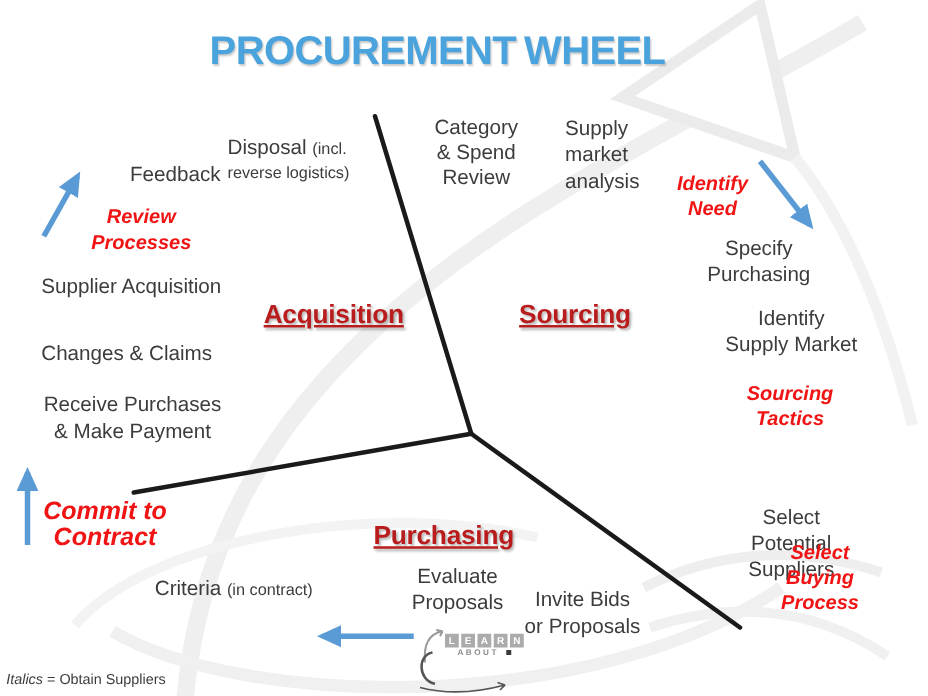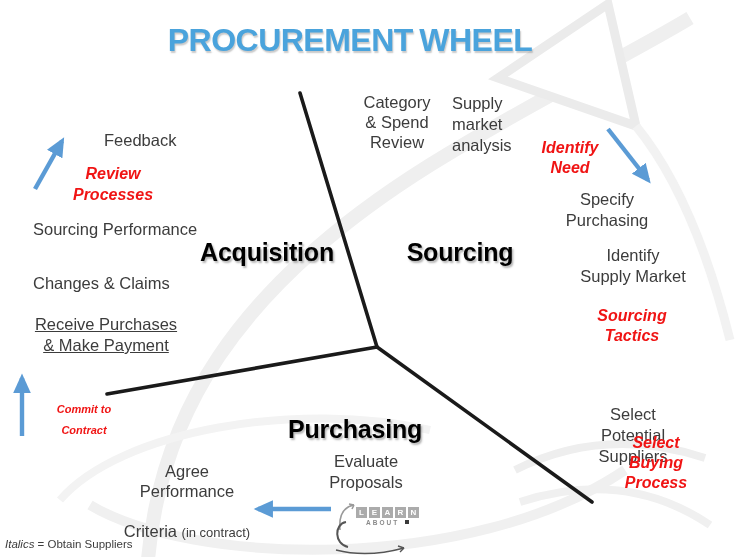--- a/index.html
+++ b/index.html
@@ -5,22 +5,22 @@
   html,body { margin:0; padding:0; background:#ffffff; }
   #canvas {
     position:relative; width:742px; height:557px; background:#ffffff;
     font-family:"Liberation Sans", sans-serif; overflow:hidden;
   }
   svg.layer { position:absolute; left:0; top:0; pointer-events:none; }
   .lbl { position:absolute; color:#3C3C3C; font-size:16.5px; line-height:20px;
          white-space:pre-line; z-index:3; }
   .c   { transform:translateX(-50%); text-align:center; }
   .red { color:#F01414; font-style:italic; font-weight:600; }
-  .blue-head { color:#000000; font-weight:bold; font-size:25px; letter-spacing:-0.2px;
-               text-shadow:1.5px 2px 2px rgba(90,90,90,0.45); }
+  .blue-head { color:#b91c1c; font-weight:bold; font-size:21px; letter-spacing:-0.2px;
+               text-shadow:1.5px 2px 2px rgba(90,90,90,0.45);text-decoration:underline; }
   .title { color:#4AA3DC; font-weight:bold; font-size:32px; letter-spacing:-0.5px;
            word-spacing:-2px; text-shadow:1px 1.5px 1.5px rgba(120,120,120,0.4); }
   .small { font-size:13px; }
   
   .logo { position:absolute; left:332px; top:500px; width:110px; height:55px; z-index:4; }
   .logo-boxes { position:absolute; left:24px; top:7px; display:flex; gap:2px; }
   .logo-box { width:11px; height:11px; background:#ABABAB; color:#ffffff;
               font-size:8px; font-weight:bold; display:flex; align-items:center;
               justify-content:center; }
   .logo-about { position:absolute; left:34px; top:19px; font-size:6.5px; font-weight:bold;
@@ -72,21 +72,25 @@
       <line x1="331" y1="509" x2="258" y2="509" stroke="#5B9BD5" stroke-width="4.4" marker-end="url(#ah)"></line>
     </g>
   </svg>
 
   <div class="lbl c title" style="left:350px; top:30px;">PROCUREMENT WHEEL</div>
 
   <div class="lbl c blue-head" style="left:267px; top:242px;">Acquisition</div>
   <div class="lbl c blue-head" style="left:460px; top:242px;">Sourcing</div>
   <div class="lbl c blue-head" style="left:355px; top:401px;margin-top:18px;">Purchasing</div>
 
-  <div class="lbl c" style="left:381px; top:92px;margin-left:16px;">Category
+  <div class="lbl" style="left:182px; top:90px; line-height:19px;">
+    <span>Disposal </span><span class="small">(incl.</span>
+    <div class="small">reverse logistics)</div>
+  </div>
+  <div class="lbl c" style="left:381px; top:92px;">Category
 &amp; Spend
 Review</div>
   <div class="lbl" style="left:452px; top:93px; line-height:21px;">Supply
 market
 analysis</div>
 
   <div class="lbl c red" style="left:570px; top:138px; font-size:16px;">Identify
 Need</div>
   <div class="lbl c" style="left:607px; top:189px; line-height:21px;">Specify
 Purchasing</div>
@@ -95,35 +99,35 @@
   <div class="lbl c red" style="left:632px; top:306px; font-size:16px;">Sourcing
 Tactics</div>
   <div class="lbl c" style="left:633px; top:366px; line-height:21px;margin-top:38px;">Select Potential
 Suppliers</div>
   <div class="lbl c red" style="left:656px; top:433px; font-size:16px;">Select Buying
 Process</div>
 
   <div class="lbl" style="left:104px; top:130px;">Feedback</div>
   <div class="lbl c red" style="left:113px; top:163px; font-size:16px; line-height:21px;">Review
 Processes</div>
-  <div class="lbl" style="left:33px; top:219px;">Sourcing Performance</div>
+  <div class="lbl" style="left:33px; top:219px;">Supplier Acquisition</div>
   <div class="lbl" style="left:33px; top:273px;">Changes &amp; Claims</div>
-  <div class="lbl c" style="left:106px; top:314px; line-height:21px;text-decoration:underline;">Receive Purchases
+  <div class="lbl c" style="left:106px; top:314px; line-height:21px;">Receive Purchases
 &amp; Make Payment</div>
-  <div class="lbl c red" style="left:84px; top:399px; font-size:11px; line-height:21px;">Commit to
+  <div class="lbl c red" style="left:84px; top:399px; font-size:20px; line-height:21px;">Commit to
 Contract</div>
 
   <div class="lbl c" style="left:187px; top:441px;">
-    <div>Agree
-Performance</div>
     <div><span>Criteria </span><span class="small">(in contract)</span></div>
   </div>
   <div class="lbl c" style="left:322px; top:451px; line-height:21px;margin-left:44px;">Evaluate
 Proposals</div>
   <div class="lbl c" style="left:466px; top:449px; line-height:21px;">
+    <div>Invite Bids
+or Proposals</div>
   </div>
 
   <div class="logo">
     <svg width="110" height="55" viewBox="0 0 110 55" style="position:absolute;left:0;top:0;">
       <path d="M 8,30 Q 6,8 22,5" fill="none" stroke="#9a9a9a" stroke-width="1.6"></path>
       <path d="M 22,5 L 17,4 M 22,5 L 20,9" fill="none" stroke="#9a9a9a" stroke-width="1.6"></path>
       <path d="M 16,47 C 2,44 2,24 14,22" fill="none" stroke="#555555" stroke-width="2"></path>
       <path d="M 4,50 Q 35,58 72,48" fill="none" stroke="#555555" stroke-width="1.4"></path>
       <path d="M 72,48 L 66,46 M 72,48 L 68,52" fill="none" stroke="#555555" stroke-width="1.4"></path>
     </svg>

